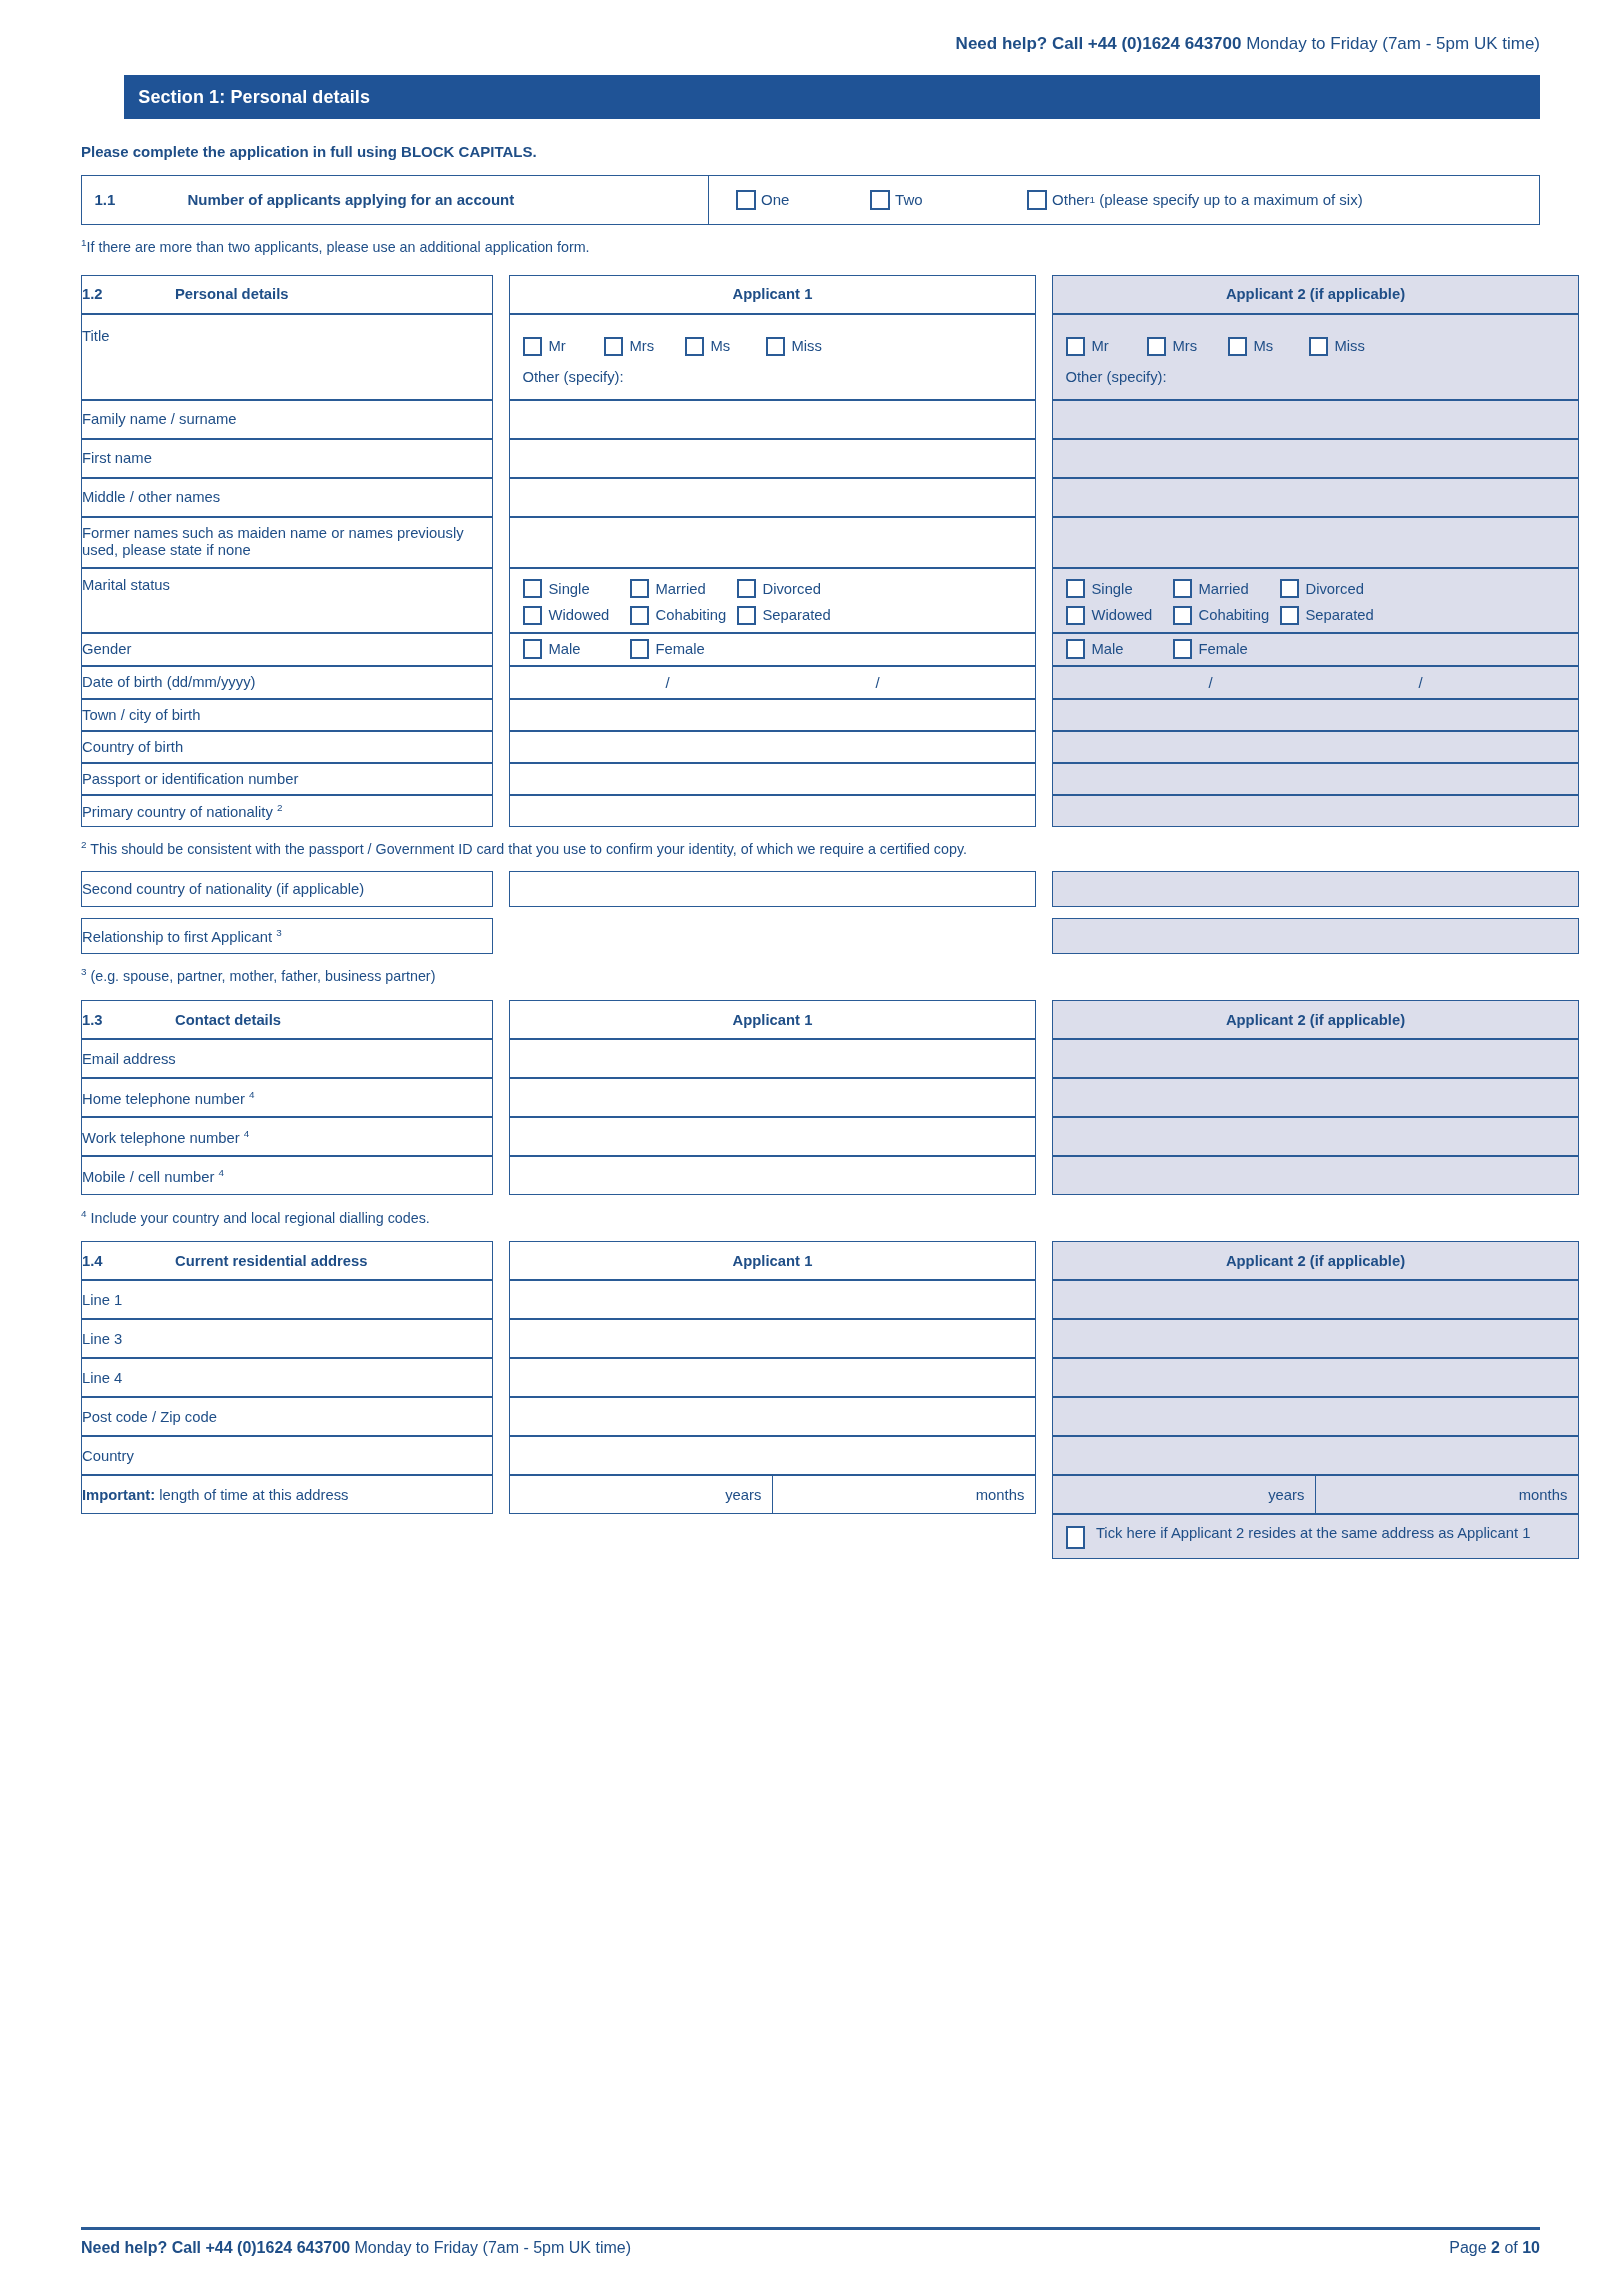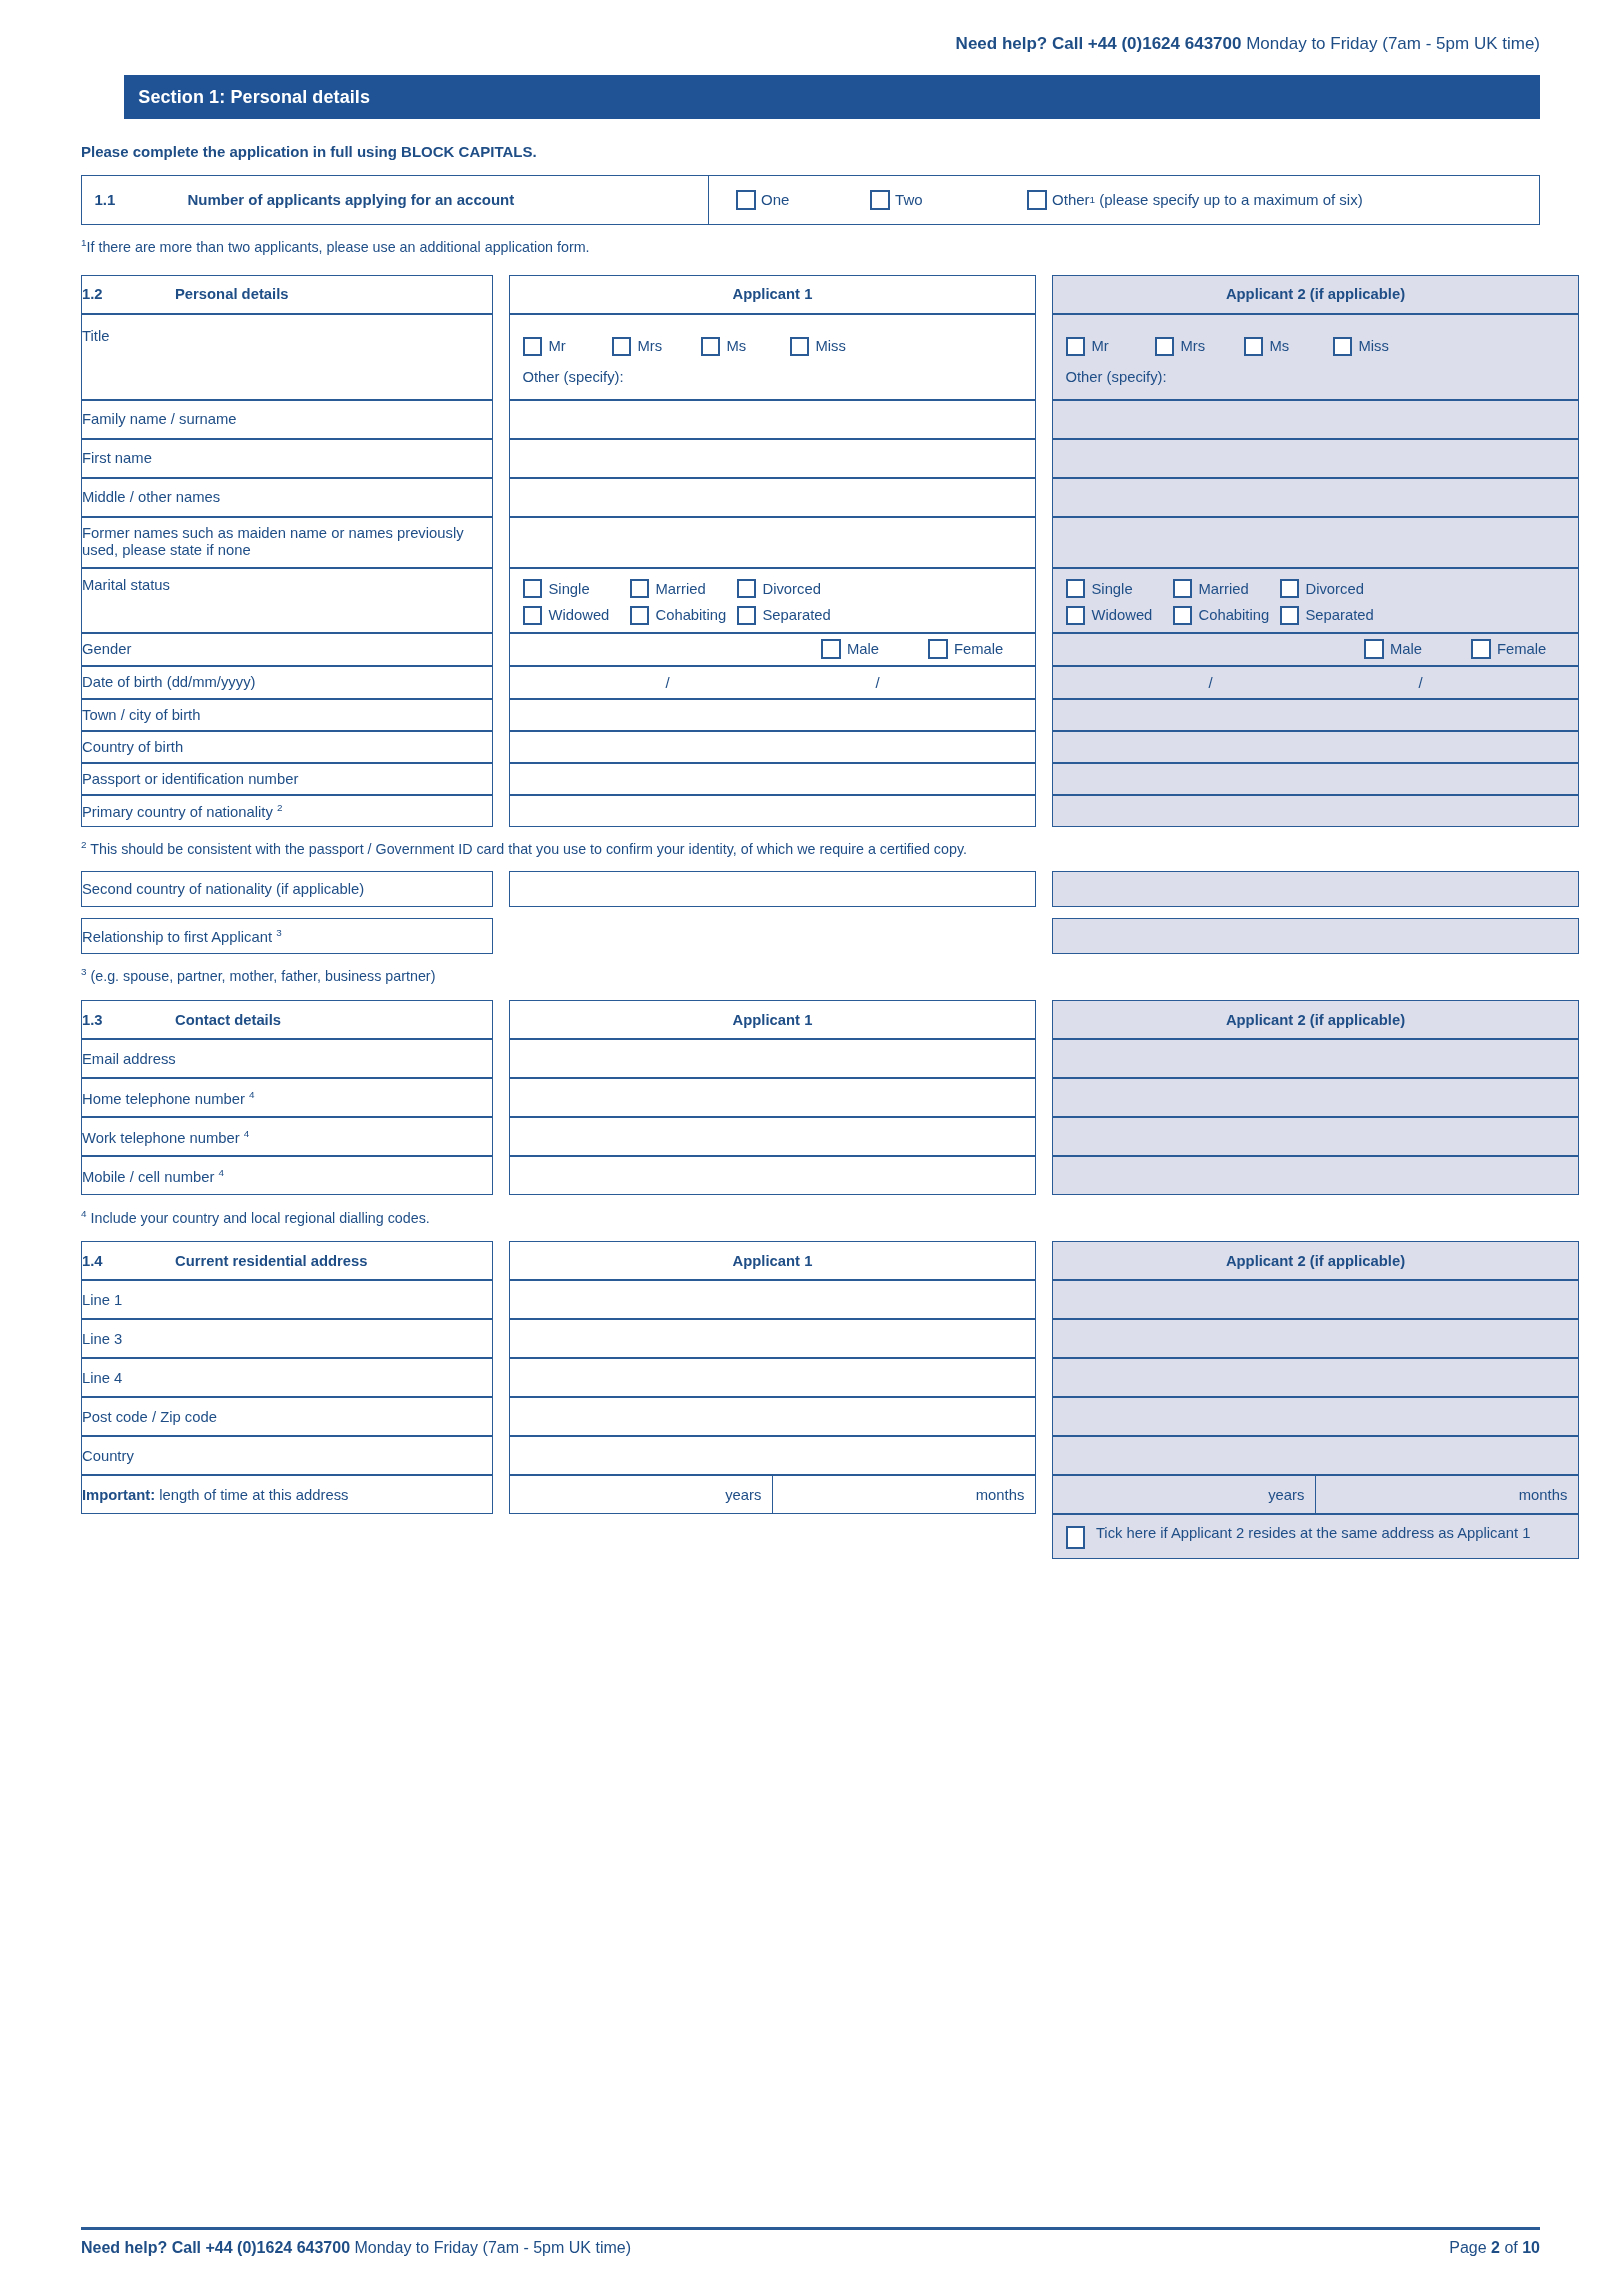--- a/index.html
+++ b/index.html
@@ -85,31 +85,31 @@
   .h-head{height:39px;}
   .h-title{height:86px;}
   .h-n{height:39px;}
   .h-former{height:51px;}
   .h-marital{height:65px;}
   .h-gender{height:33px;}
   .h-dob{height:33px;}
   .h-sm{height:32px;}
 
   .titlecell{position:relative;padding:0;}
-  .titlerow{display:flex;padding:8px 0 0 12.5px;gap:8px;}
+  .titlerow{display:flex;padding:8px 0 0 12.5px;gap:0;}
   .titleopt{display:flex;align-items:center;width:81px;font-size:14.8px;}
   .titleopt .cb{margin-right:6.3px;}
   .otherspec{padding:12.5px 0 0 12.5px;font-size:14.8px;}
 
   .maritalwrap{padding:7.2px 0 3.6px 12.5px;}
   .mrow{display:flex;margin-bottom:7.2px;}
   .mopt{display:flex;align-items:center;width:107px;font-size:14.8px;}
   .mopt .cb{margin-right:6.3px;}
 
-  .genderwrap{display:flex;padding-left:12.5px;align-items:center;justify-content:flex-end;}
+  .genderwrap{display:flex;padding-left:12.5px;align-items:center;}
   .gopt{display:flex;align-items:center;width:107px;font-size:14.8px;}
   .gopt .cb{margin-right:6.3px;}
 
   .dob{display:flex;align-items:center;justify-content:center;font-size:15px;}
   .dob span{display:inline-block;width:107px;text-align:center;}
 
   
   .ym{display:flex;height:100%;}
   .ym .half{flex:1;display:flex;align-items:center;justify-content:flex-end;padding-right:10.7px;font-size:14.8px;}
   .ym .half.first{border-right:1.8px solid #2a5b96;}

